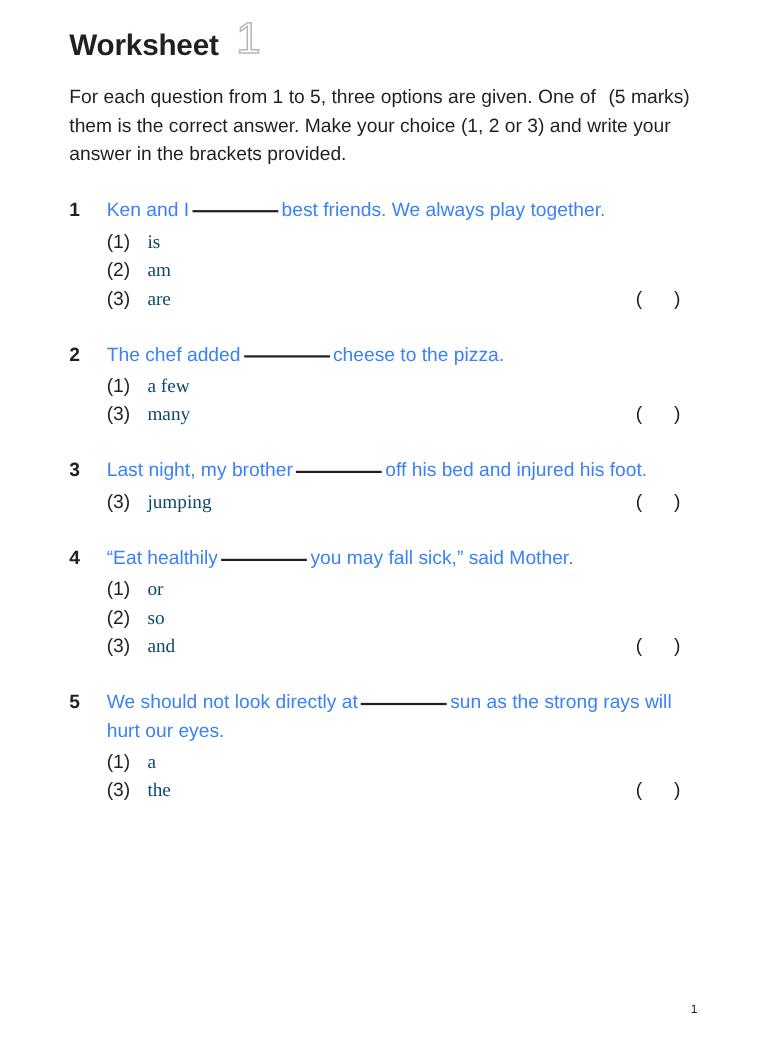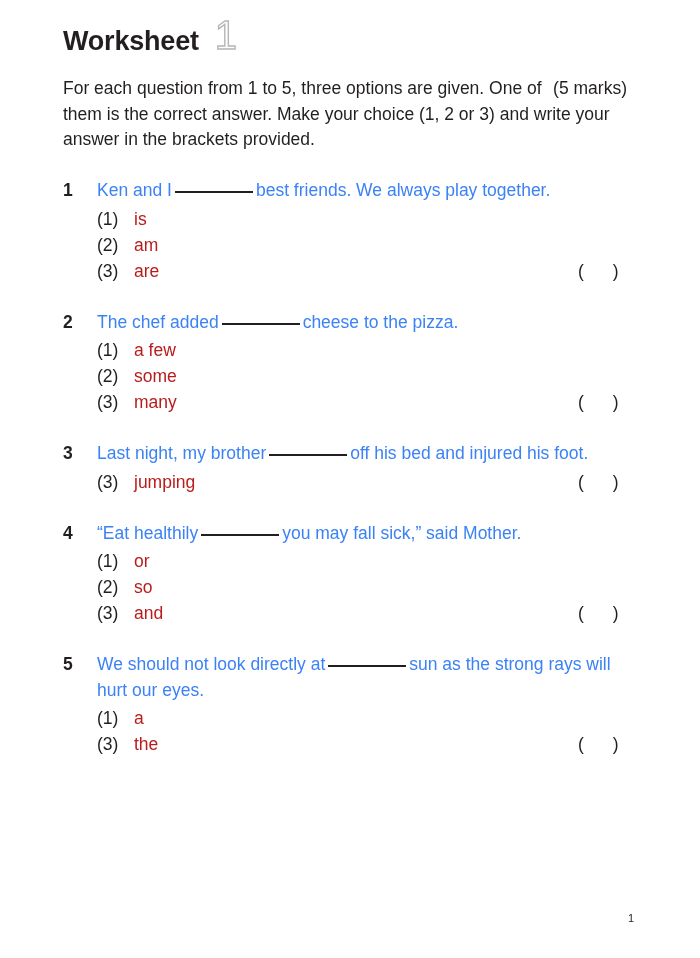--- a/index.html
+++ b/index.html
@@ -118,21 +118,22 @@
     font-size: 17.5px;
     line-height: 26px;
     color: #231f20;
   }
   .opt-label {
     display: inline-block;
     width: 37px;
     color: #231f20;
   }
   .opt-text {
-    color: #b91c1c;
+    color: #0c4a6e;
+    font-family: Liberation Serif, serif;
   }
   .answer-bracket {
     position: absolute;
     left: 481px;
     top: 0;
     font-size: 17.5px;
     line-height: 26px;
     color: #231f20;
     white-space: pre;
     letter-spacing: 0;
@@ -179,21 +180,20 @@
           <div class="option"><span class="opt-label">(3)</span><span class="opt-text">are</span><span class="answer-bracket"><span>(</span><span class="bk-gap"></span><span>)</span></span></div>
         </div>
       </div>
       <div class="question">
         <div class="q-head">
           <span class="q-num">2</span>
           <div class="q-text"><span>The chef added</span><span class="blank-line"></span><span>cheese to the pizza.</span></div>
         </div>
         <div class="options">
           <div class="option"><span class="opt-label">(1)</span><span class="opt-text">a few</span></div>
-          <div class="option"><span class="opt-label">(2)</span><span class="opt-text">some</span></div>
           <div class="option"><span class="opt-label">(3)</span><span class="opt-text">many</span><span class="answer-bracket"><span>(</span><span class="bk-gap"></span><span>)</span></span></div>
         </div>
       </div>
       <div class="question">
         <div class="q-head">
           <span class="q-num">3</span>
           <div class="q-text"><span>Last night, my brother</span><span class="blank-line"></span><span>off his bed and injured his foot.</span></div>
         </div>
         <div class="options">
           <div class="option"><span class="opt-label">(3)</span><span class="opt-text">jumping</span><span class="answer-bracket"><span>(</span><span class="bk-gap"></span><span>)</span></span></div>

